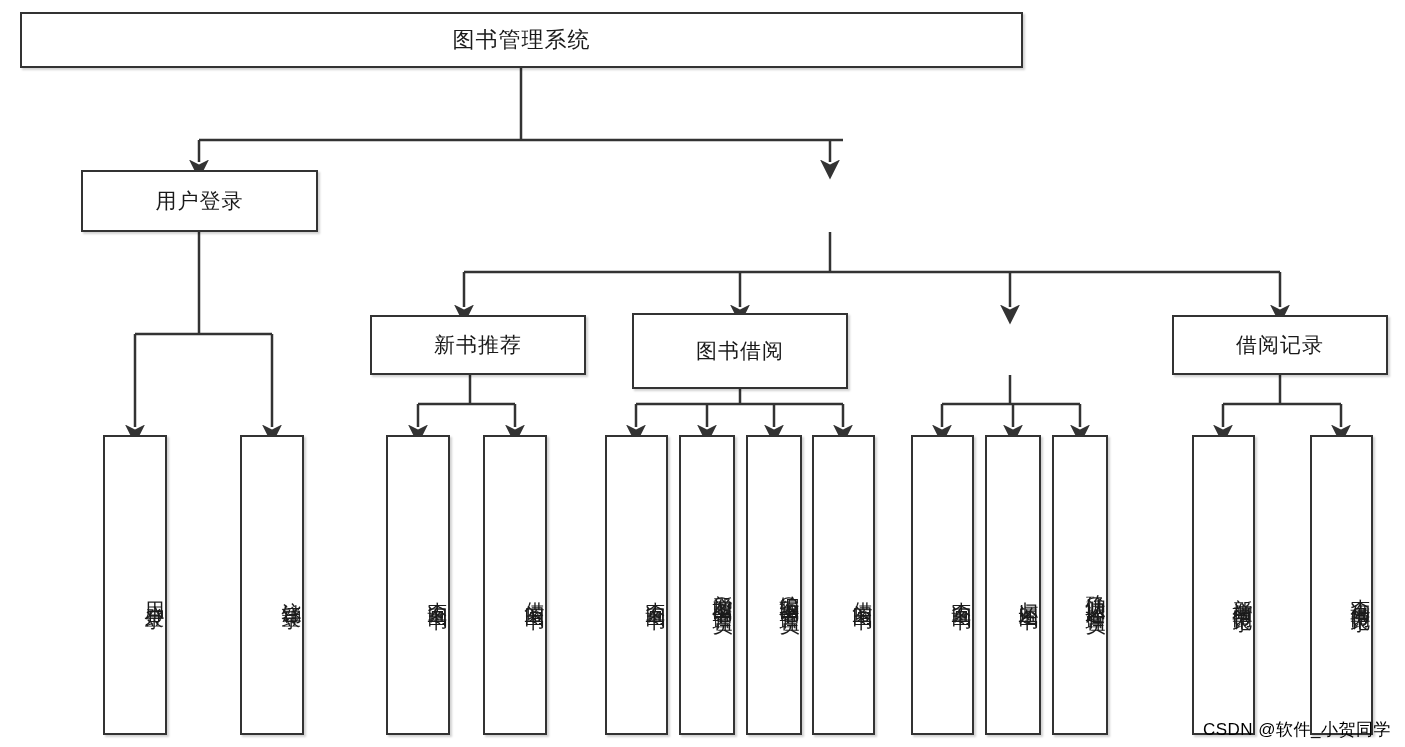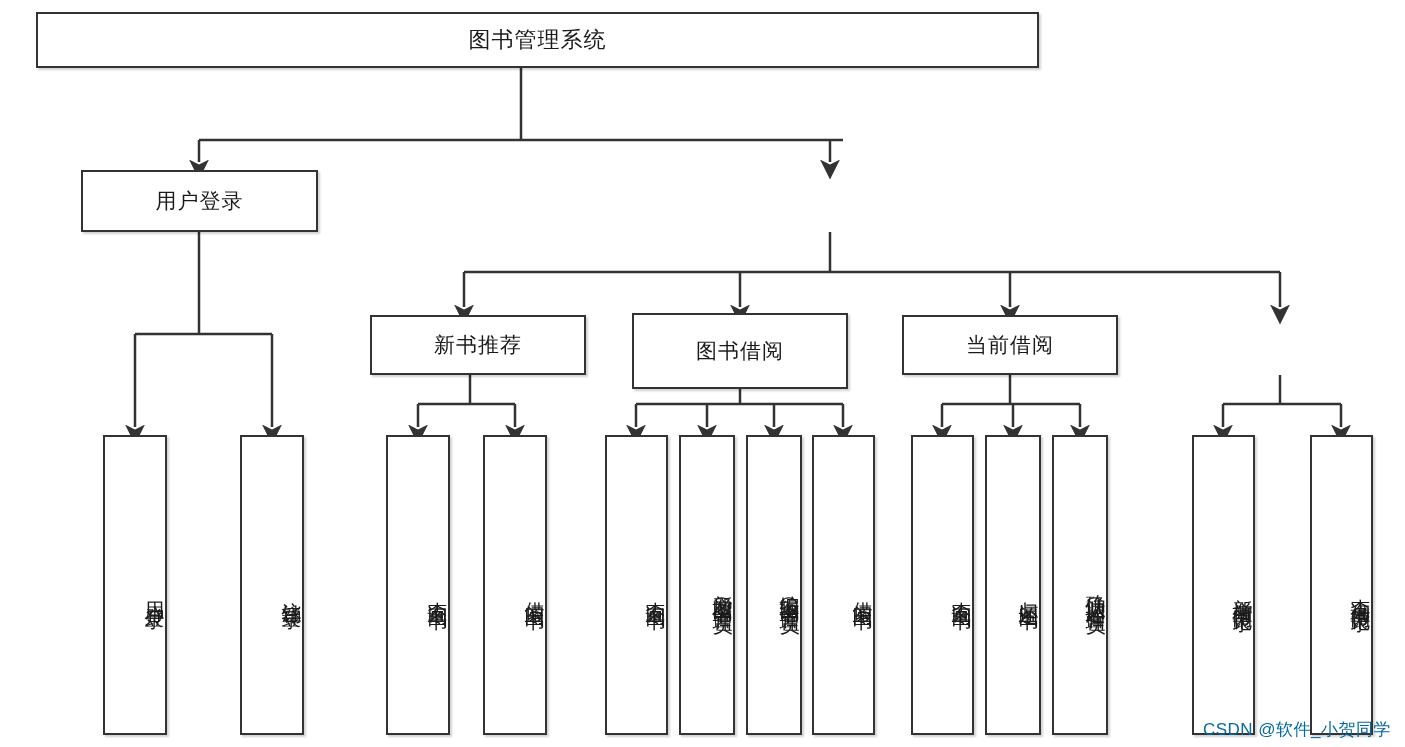--- a/index.html
+++ b/index.html
@@ -37,39 +37,38 @@
     color: #1a1a1a;
   }
   .node-h {
     font-size: 21px;
     letter-spacing: 1px;
     white-space: nowrap;
   }
   .node-root {
     font-size: 22px;
     letter-spacing: 1px;
-    margin-left: 16px;
   }
   .node-leaf {
     writing-mode: vertical-rl;
     text-orientation: upright;
     font-size: 20px;
     letter-spacing: 3px;
     line-height: 1;
     padding-top: 14px;
     align-items: flex-start;
     justify-content: center;
     white-space: nowrap;
   }
   .watermark {
     position: absolute;
     right: 14px;
     bottom: 6px;
     font-size: 17px;
-    color: #0369a1;
+    color: #000000;
     white-space: nowrap;
     letter-spacing: 0.5px;
   }
 </style>
 </head>
 <body>
 
 <div id="stage">
 
   <svg id="wires" viewBox="0 0 1405 747">
@@ -121,21 +120,21 @@
       <path d="M1341,404 L1341,427" marker-end="url(#arrow)"></path>
     </g>
   </svg>
 
   <div class="node node-root" style="left:20px; top:12px; width:1003px; height:56px;">图书管理系统</div>
 
   <div class="node node-h" style="left:81px; top:170px; width:237px; height:62px;">用户登录</div>
 
   <div class="node node-h" style="left:362px; top:315px; width:216px; height:60px;margin-left:8px;">新书推荐</div>
   <div class="node node-h" style="left:632px; top:313px; width:216px; height:76px;">图书借阅</div>
-  <div class="node node-h" style="left:902px; top:315px; width:216px; height:60px;">当前借阅</div>
+  <div class="node node-h" style="left:1172px; top:315px; width:216px; height:60px;">借阅记录</div>
 
   <div class="node node-leaf" style="left:103px; top:435px; width:64px; height:300px;">用户登录</div>
   <div class="node node-leaf" style="left:240px; top:435px; width:64px; height:300px;">注销登录</div>
   <div class="node node-leaf" style="left:386px; top:435px; width:64px; height:300px;">查询图书</div>
   <div class="node node-leaf" style="left:483px; top:435px; width:64px; height:300px;">借阅图书</div>
   <div class="node node-leaf" style="left:605px; top:435px; width:63px; height:300px;">查询图书</div>
   <div class="node node-leaf" style="left:679px; top:435px; width:56px; height:300px;">新增图书（管理员）</div>
   <div class="node node-leaf" style="left:746px; top:435px; width:56px; height:300px;">编辑图书（管理员）</div>
   <div class="node node-leaf" style="left:812px; top:435px; width:63px; height:300px;">借阅图书</div>
   <div class="node node-leaf" style="left:911px; top:435px; width:63px; height:300px;">查询图书</div>

